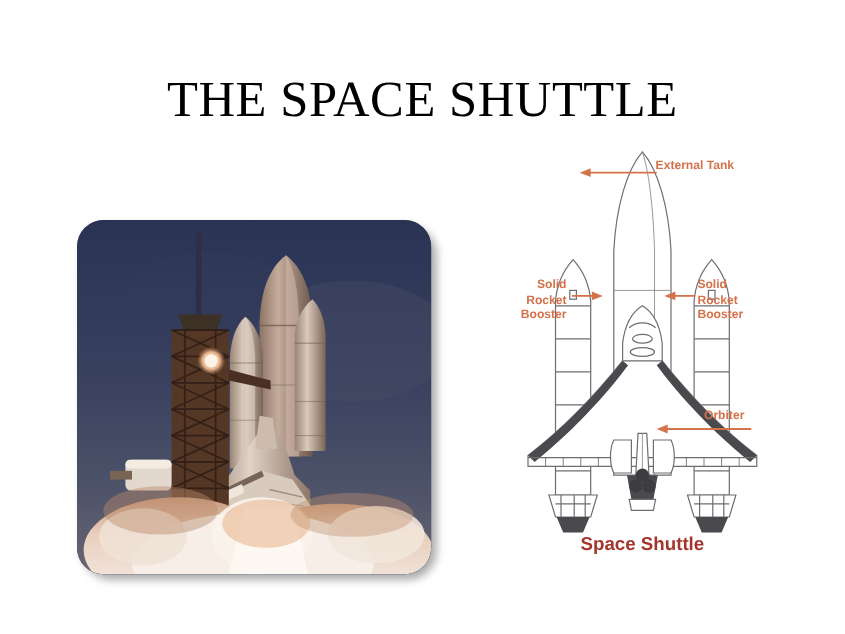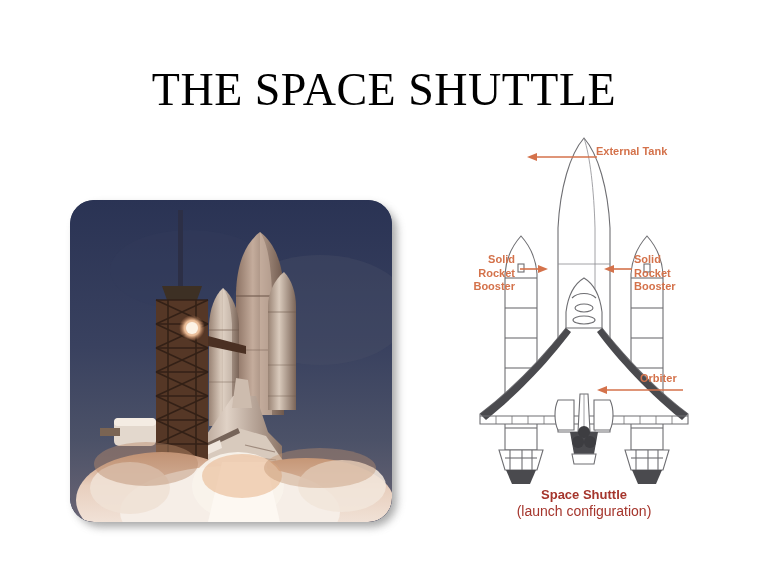--- a/index.html
+++ b/index.html
@@ -111,21 +111,21 @@
     left: 466px;
     top: 486px;
     width: 236px;
     text-align: center;
     color: #A5352C;
     font-family: "Liberation Sans", sans-serif;
     line-height: 17px;
   }
   #caption-line-1 {
     display: block;
-    font-size: 13px;
+    font-size: 17px;
     font-weight: bold;
   }
   #caption-line-2 {
     display: block;
     font-size: 14px;
     font-weight: normal;
   }
 </style>
 </head>
 <body>
@@ -390,14 +390,13 @@
 </svg>
 
 <div class="diagram-label" id="label-orbiter">Orbiter</div>
 <svg style="position:absolute;left:597px;top:385px;width:86px;height:10px;overflow:visible" xmlns="http://www.w3.org/2000/svg">
   <line x1="86" y1="5" x2="9" y2="5" stroke="#D4724B" stroke-width="1.6"></line>
   <polygon points="0,5 10,1 10,9" fill="#D4724B"></polygon>
 </svg>
 
 <div id="diagram-caption">
   <span id="caption-line-1">Space Shuttle</span>
-  <span id="caption-line-2">(launch configuration)</span>
 </div>
 
 </body></html>

